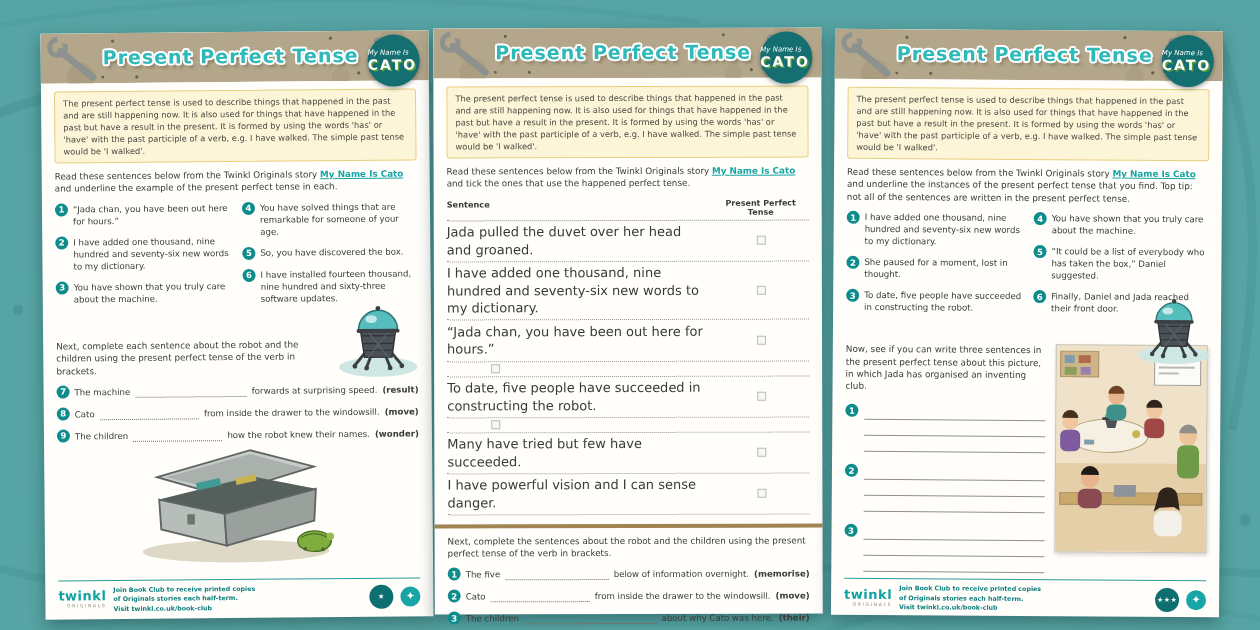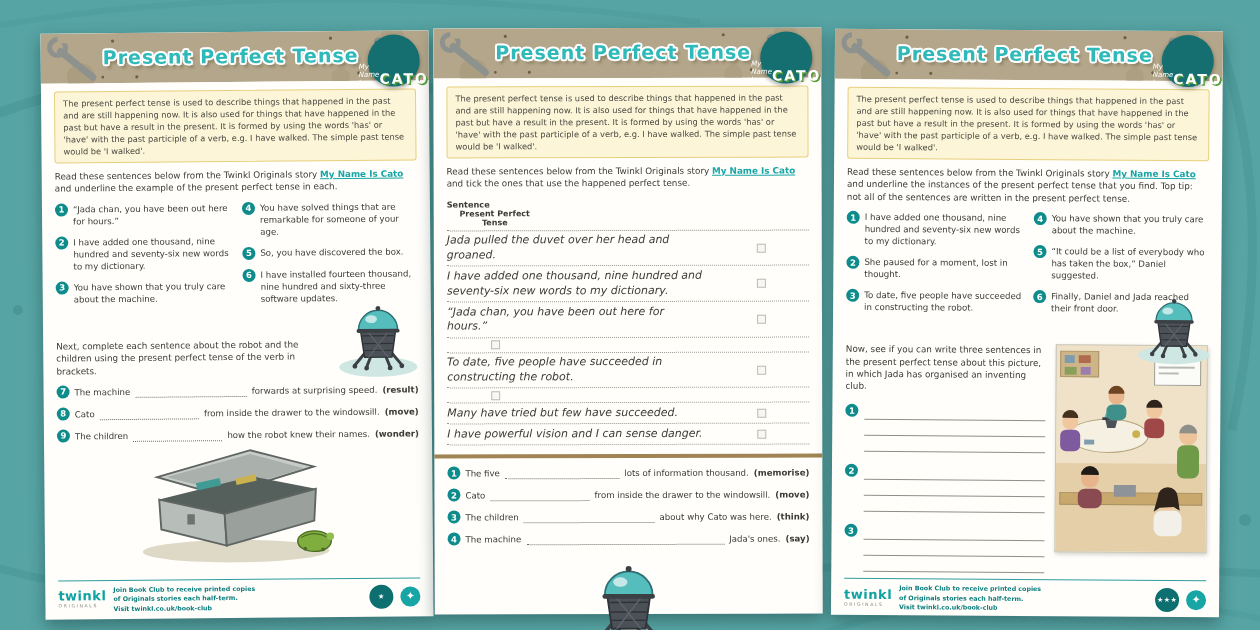--- a/index.html
+++ b/index.html
@@ -27,21 +27,21 @@
   .page-title {
     position:absolute; left:62px; top:13px;
     font-size:19px; font-weight:bold; color:#2fb9b9; letter-spacing:1px; white-space:nowrap;
     text-shadow:
       -2px 0 0 #fff, 2px 0 0 #fff, 0 -2px 0 #fff, 0 2px 0 #fff,
       -1.5px -1.5px 0 #fff, 1.5px 1.5px 0 #fff, -1.5px 1.5px 0 #fff, 1.5px -1.5px 0 #fff,
       3px 4px 3px rgba(60,50,20,.35);
   }
   .badge {
     position:absolute; right:9px; top:4px; width:52px; height:52px; border-radius:50%;
-    background:#156f70; display:flex; flex-direction:row; align-items:flex-end; justify-content:center;
+    background:#156f70; display:flex; flex-direction:column; align-items:flex-start; justify-content:center;
     box-shadow:0 2px 4px rgba(0,0,0,.35); z-index:2;
   }
   .badge-top { color:#fff; font-size:7px; font-style:italic; }
   .badge-name { color:#fff; font-weight:bold; font-size:14px; letter-spacing:2px; text-shadow:1.5px 1.5px 0 #5a9e3c; }
 
   .content { flex:1; padding:8px 13px 8px; position:relative; display:flex; flex-direction:column; }
 
   .info-box {
     background:#fdf5d8; border:1px solid #e7cf7c; border-radius:3px;
     padding:5px 8px; font-size:8.3px; line-height:1.45; color:#4a4a42;
@@ -63,25 +63,25 @@
   .fillrow { display:flex; align-items:flex-end; gap:5px; font-size:8.6px; color:#3b3b35; }
   .fillrow .numc { align-self:flex-start; }
   .fill-text { white-space:nowrap; padding-bottom:1px; }
   .blank { flex:1; border-bottom:1.3px dotted #6e6e66; min-width:28px; height:10px; }
   .verb { font-weight:bold; white-space:nowrap; padding-bottom:1px; }
 
   .p1-next { width:73%; margin-top:34px; }
 
   
   .tbl { margin-top:7px; color:#3b3b35; }
-  .tbl-head { display:flex; font-weight:bold; font-size:8.2px; border-bottom:1px dotted #8a8a82; padding:2px 0 3px;flex-direction:column; }
+  .tbl-head { display:flex; font-weight:bold; font-size:8.2px; border-bottom:1px dotted #8a8a82; padding:2px 0 3px; }
   .th1 { flex:1; }
   .th2 { width:96px; text-align:center; font-size:8px; }
   .tbl-row { display:flex; align-items:center; border-bottom:1px dotted #9a9a92; padding:2.5px 0; min-height:13px; }
-  .tbl-sent { flex:1; font-size:11px; line-height:1.35; padding-right:6px;font-style:italic; }
+  .tbl-sent { flex:1; font-size:13px; line-height:1.35; padding-right:6px; }
   .tbl-check { width:96px; display:flex; justify-content:center; }
   .checkbox { width:9px; height:9px; border:1px solid #bcbcb4; background:#f7f7f3; }
   .tan-rule { height:4px; background:#a08454; margin:9px -13px 0; }
 
   
   .robot-p1 { position:absolute; right:4px; top:208px; width:98px; height:90px; }
   .robot-p2 { display:block; margin:auto auto 4px; width:120px; height:110px; flex:none; }
   .robot-p3 { position:absolute; right:2px; top:202px; width:90px; height:83px; }
   .toolbox-svg { display:block; margin:auto auto 6px; width:220px; height:126px; flex:none; }
 
@@ -93,21 +93,21 @@
   .write-lines { flex:1; }
   .wline { height:16px; border-bottom:1px solid #8f8f87; }
   .p3-pic {
     width:152px; height:208px; flex:none;
     border:1px solid #c6c6bc; box-shadow:1px 2px 4px rgba(0,0,0,.18); background:#efe2c8;
   }
   .club-svg { display:block; width:100%; height:100%; }
 
   
   .footer { margin-top:6px; border-top:1.5px solid #2d9d9d; padding-top:4px; display:flex; align-items:center; gap:7px; flex:none; }
-  .logo { display:flex; flex-direction:column; align-items:flex-start; line-height:1; }
+  .logo { display:flex; flex-direction:column; align-items:flex-end; line-height:1; }
   .logo-main { color:#0fa2a2; font-weight:bold; font-size:13px; letter-spacing:.5px; }
   .logo-sub { color:#8a8a7a; font-size:4.6px; letter-spacing:1.6px; margin-top:2px; }
   .footer-text { font-size:6.3px; line-height:1.5; color:#0c7d7d; font-weight:bold; }
   .star-circle {
     margin-left:auto; width:24px; height:24px; border-radius:50%; background:#0d6f6f;
     color:#fff; display:flex; align-items:center; justify-content:center; font-size:7px; letter-spacing:.5px;
   }
   .brand-badge {
     width:20px; height:20px; border-radius:50%; background:#17a5a5;
     color:#fff; display:flex; align-items:center; justify-content:center; font-size:11px; flex:none;
@@ -390,41 +390,42 @@
           </span>
       </div>
       <div class="tbl-row">
         <span class="tbl-sent">I have powerful vision and I can sense danger.</span>
         <span class="tbl-check">
             <span class="checkbox"></span>
           </span>
       </div>
     </div>
     <div class="tan-rule"></div>
+    <p class="instr">Next, complete the sentences about the robot and the children using the present perfect tense of the verb in brackets.</p>
     <div class="fillins">
       <div class="fillrow">
         <span class="numc">1</span>
         <span class="fill-text">The five</span>
         <span class="blank"></span>
-        <span class="fill-text">lots of information thousand.</span>
+        <span class="fill-text">below of information overnight.</span>
         <span class="verb">(memorise)</span>
       </div>
       <div class="fillrow">
         <span class="numc">2</span>
         <span class="fill-text">Cato</span>
         <span class="blank"></span>
         <span class="fill-text">from inside the drawer to the windowsill.</span>
         <span class="verb">(move)</span>
       </div>
       <div class="fillrow">
         <span class="numc">3</span>
         <span class="fill-text">The children</span>
         <span class="blank"></span>
         <span class="fill-text">about why Cato was here.</span>
-        <span class="verb">(think)</span>
+        <span class="verb">(their)</span>
       </div>
       <div class="fillrow">
         <span class="numc">4</span>
         <span class="fill-text">The machine</span>
         <span class="blank"></span>
         <span class="fill-text">Jada's ones.</span>
         <span class="verb">(say)</span>
       </div>
     </div>
     <svg class="robot-p2">

